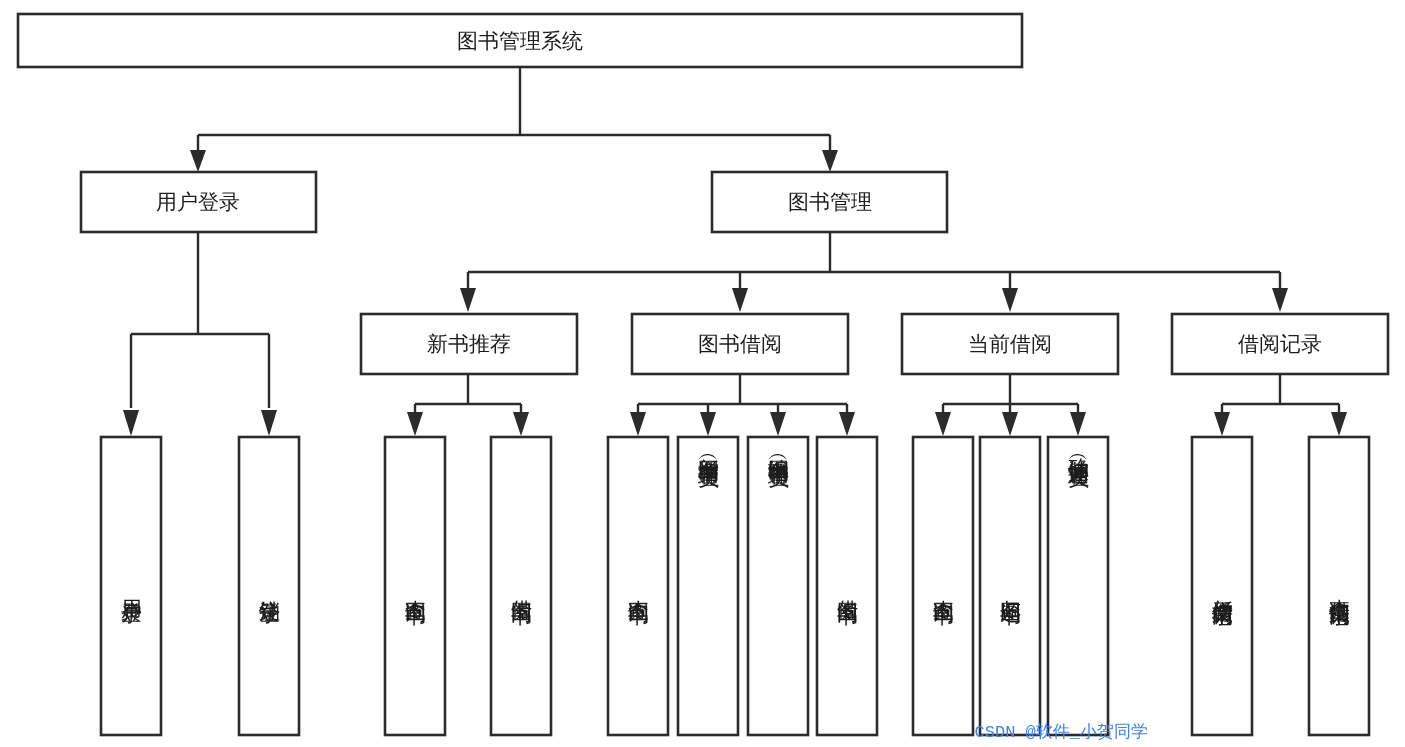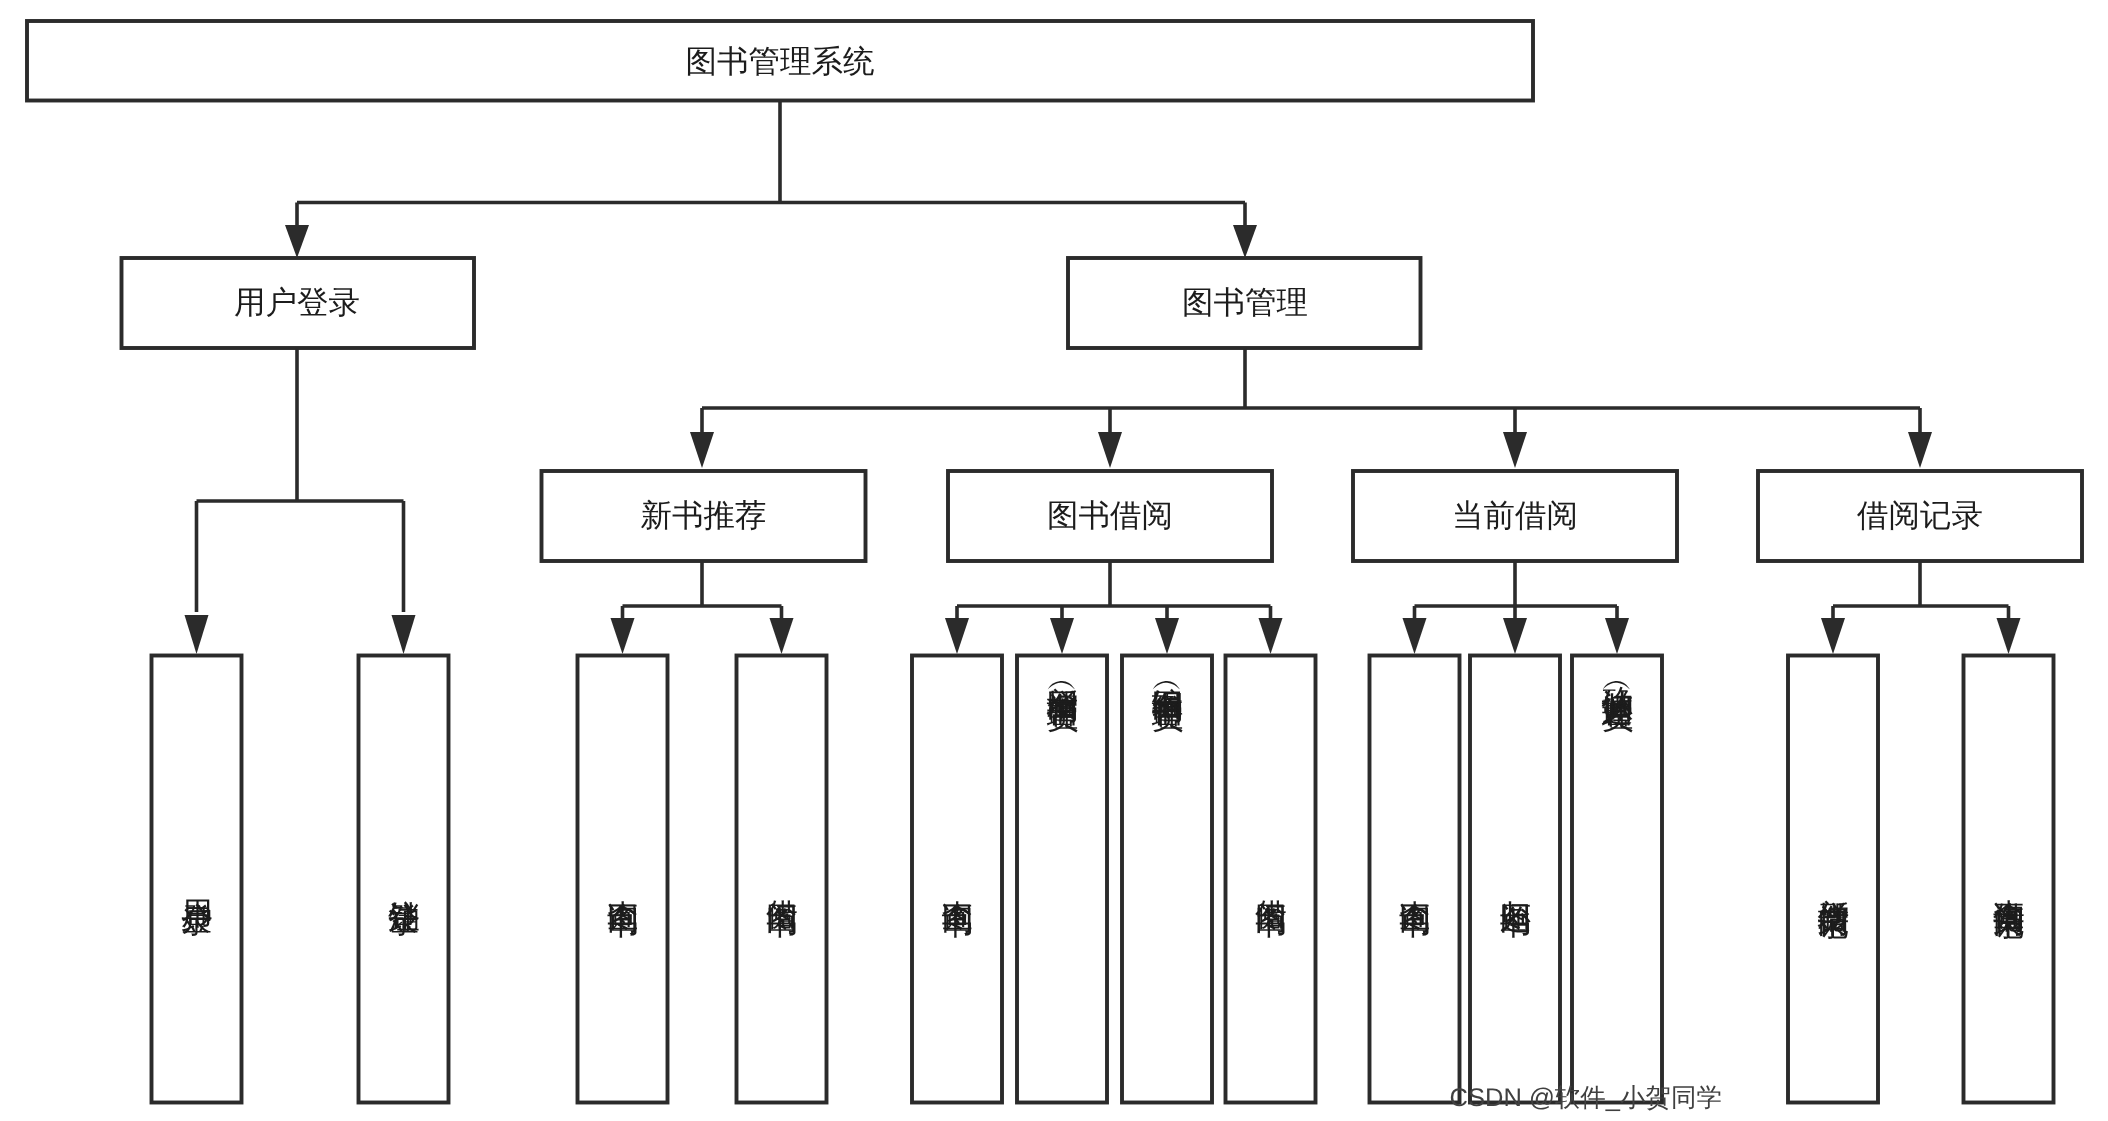--- a/index.html
+++ b/index.html
@@ -61,23 +61,23 @@
     stroke-width: 2.4;
   }
   .arrow-head {
     fill: #2b2b2b;
     stroke: none;
   }
   #watermark {
     position: absolute;
     right: 8px;
     bottom: 4px;
-    font-family: Liberation Sans, sans-serif;
+    font-family: Liberation Mono, monospace;
     font-size: 17px;
-    color: #404040;
+    color: #3b82f6;
     white-space: nowrap;
   }
 </style>
 </head>
 <body>
 
 <div id="diagram-root">
 
   <svg id="flowchart" viewBox="0 0 1405 747">
 

